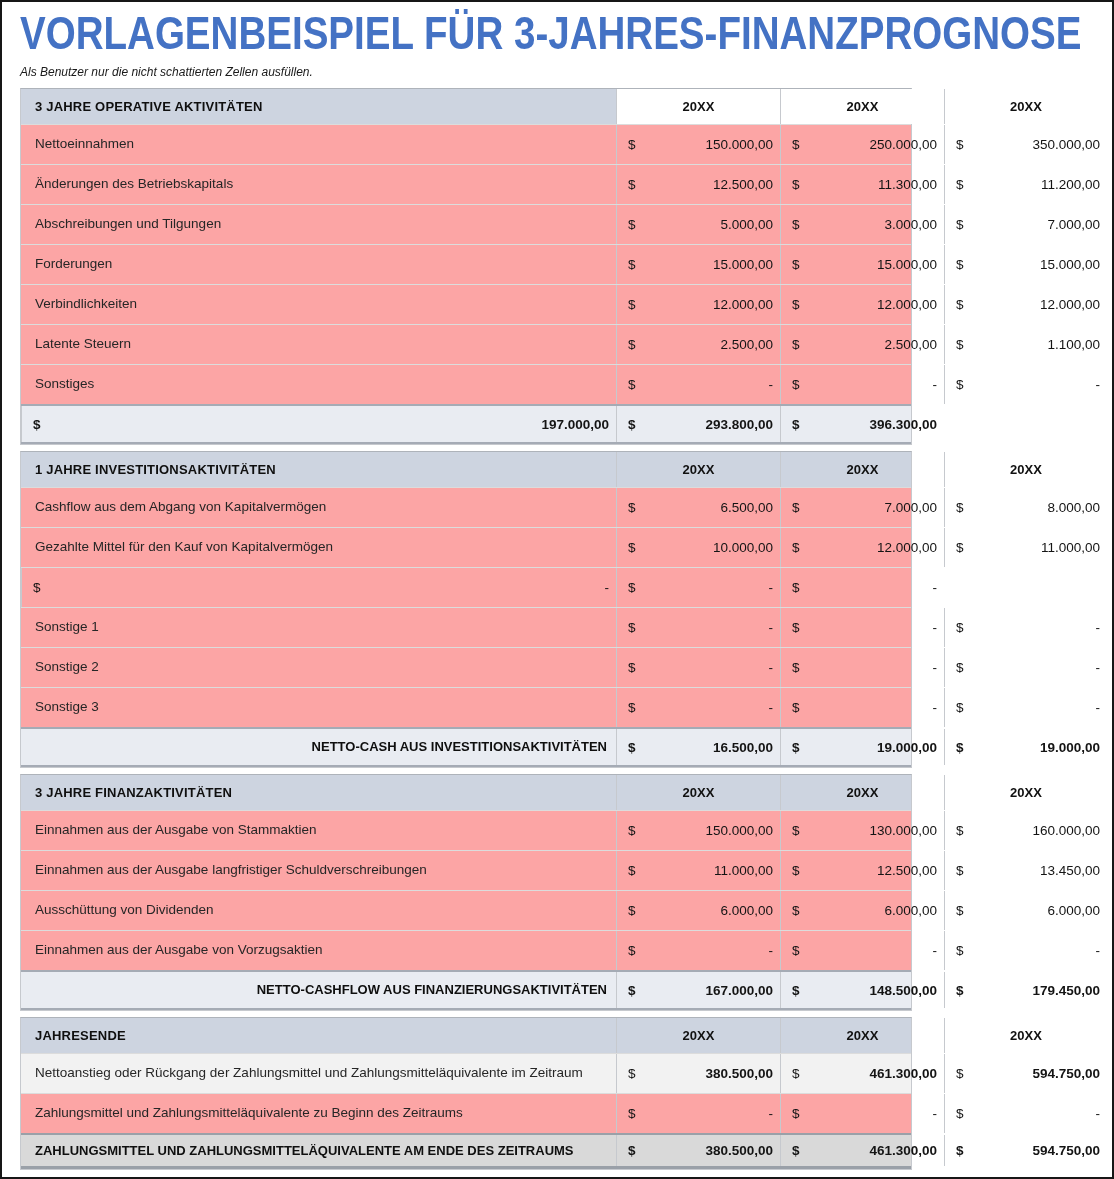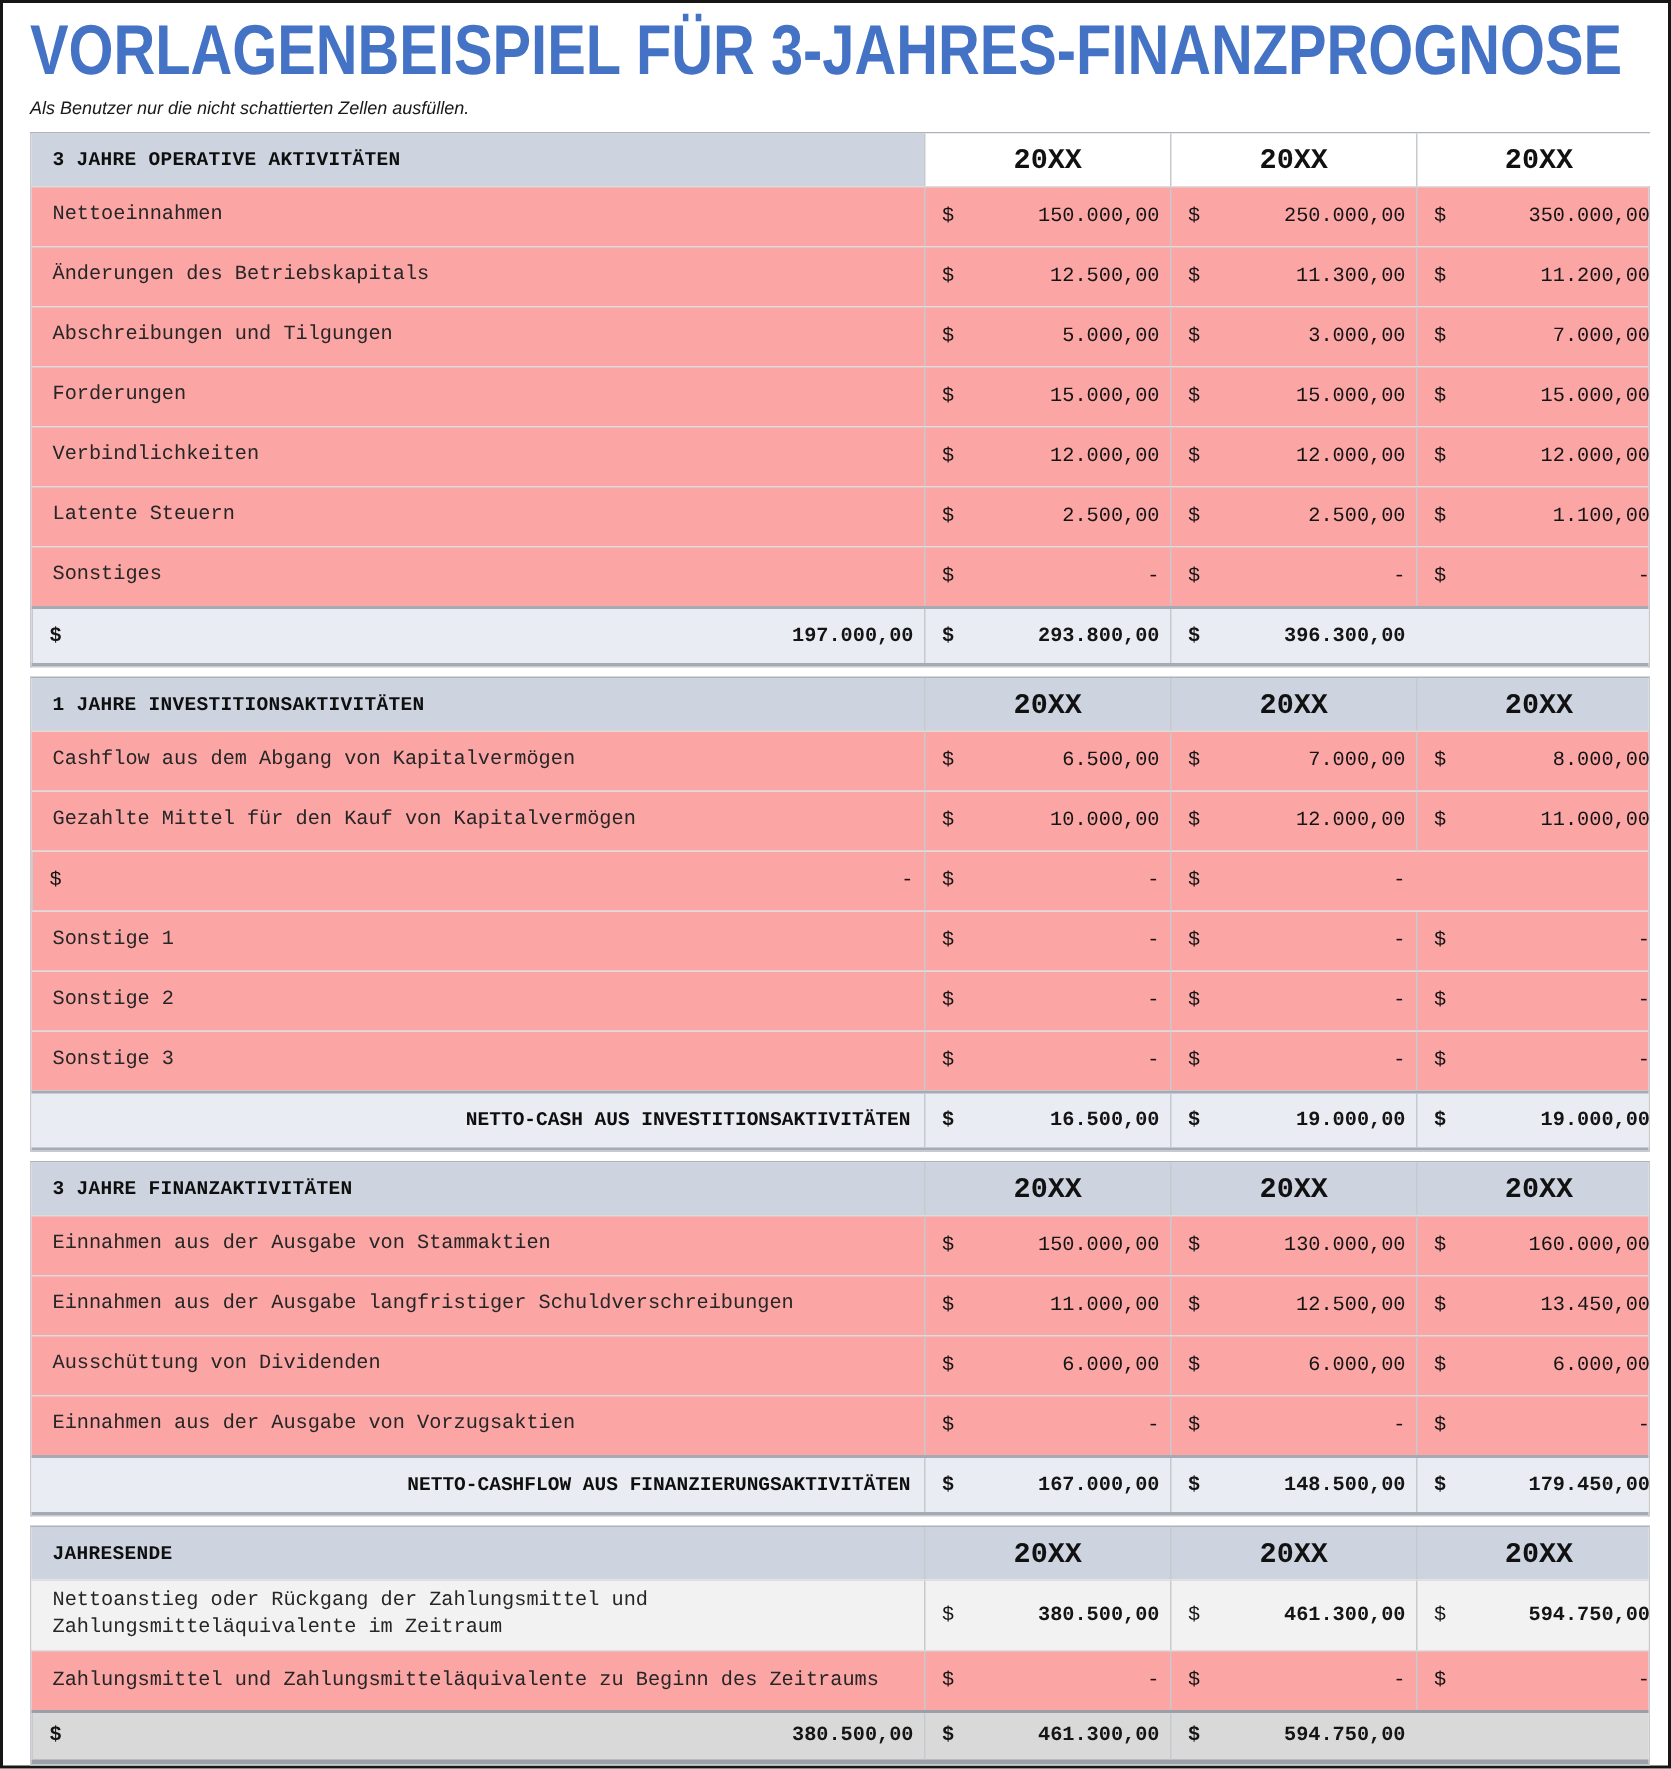--- a/index.html
+++ b/index.html
@@ -22,34 +22,34 @@
   .page{padding:4px 0 0 18px;}
   .page-title{
     margin:0;line-height:1.15;white-space:nowrap;
     font-size:47px;font-weight:700;color:var(--accent);
     transform:scaleX(0.82);transform-origin:left center;
     letter-spacing:0px;
   }
   .page-subtitle{
     margin:5px 0 9px 0;font-size:12px;font-style:italic;color:#1a1a1a;
   }
-  .ftable{width:1080px;font-family:Liberation Mono, monospace;}
+  .ftable{width:892px;}
   .section{border:1px solid var(--grid-line);border-top-color:#aeb3ba;background:#fff;}
   .section + .section{margin-top:6px;}
   .row{display:grid;grid-template-columns:595px 164px 164px 163px;align-items:stretch;}
   .cell{display:flex;align-items:center;min-width:0;}
   .label-cell{padding:5px 8px 5px 14px;font-size:13.5px;color:#262626;line-height:1.35;}
   .value-cell{
     justify-content:space-between;padding:0 7px 0 11px;
     font-size:13.5px;color:#141414;border-left:1px solid var(--grid-line);
   }
   .value-cell .val{text-align:right;white-space:nowrap;}
   .header-row{background:var(--header-bg);min-height:35px;}
   .header-row .label-cell{font-weight:700;font-size:13px;color:#0f0f0f;letter-spacing:.2px;}
-  .year-cell{justify-content:center;font-weight:700;font-size:19px;color:#111;border-left:1px solid var(--grid-line);text-align:center;}
+  .year-cell{justify-content:center;font-weight:700;font-size:13px;color:#111;border-left:1px solid var(--grid-line);text-align:center;}
   .header-row.white-years .year-cell{background:#ffffff;}
   .data-row{background:#fca5a5;min-height:40px;border-top:1px solid var(--row-line);}
   .data-row.highlight{background:var(--highlight-bg);}
   .data-row.highlight .val{font-weight:700;}
   .total-row{
     min-height:40px;background:var(--total-bg);font-weight:700;
     border-top:2px solid var(--total-line);border-bottom:2px solid var(--total-line);
   }
   .total-row .label-cell{justify-content:flex-end;text-align:right;font-size:13px;padding-right:9px;color:#0f0f0f;}
   .total-row.label-left .label-cell{justify-content:flex-start;text-align:left;}
@@ -441,20 +441,21 @@
       <span class="cur">$</span>
       <span class="val">-</span>
     </div>
     <div class="cell value-cell">
       <span class="cur">$</span>
       <span class="val">-</span>
     </div>
   </div>
 </div>
     <div class="row total-row gray label-left">
+      <div class="cell label-cell">ZAHLUNGSMITTEL UND ZAHLUNGSMITTELÄQUIVALENTE AM ENDE DES ZEITRAUMS</div>
       <div class="cell value-cell">
         <span class="cur">$</span>
         <span class="val">380.500,00</span>
       </div>
       <div class="cell value-cell">
         <span class="cur">$</span>
         <span class="val">461.300,00</span>
       </div>
       <div class="cell value-cell">
         <span class="cur">$</span>

